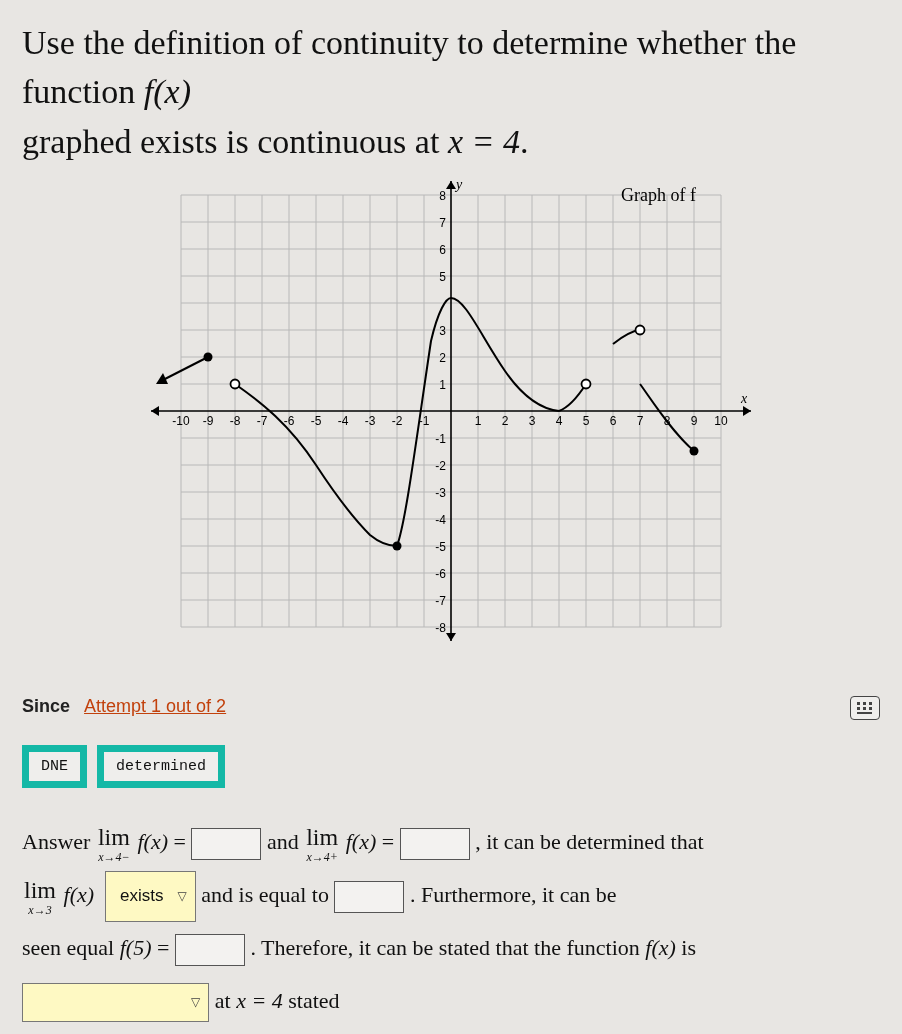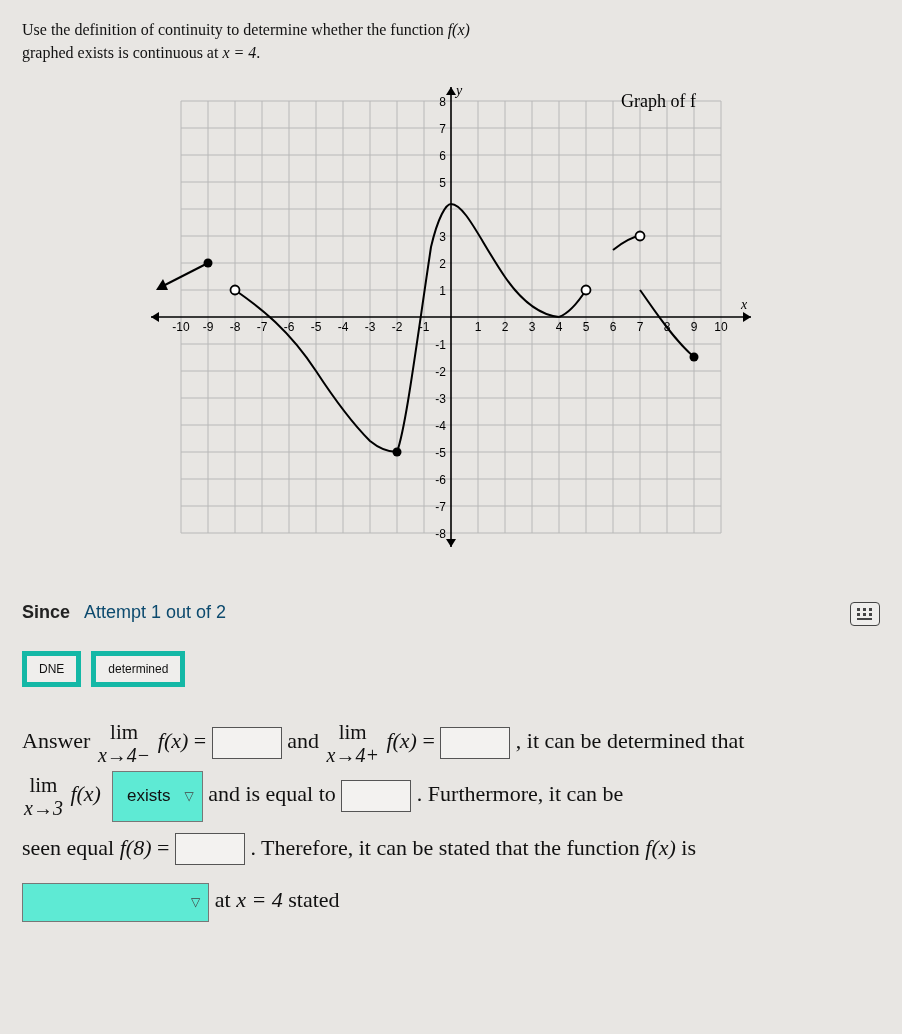--- a/index.html
+++ b/index.html
@@ -5,23 +5,23 @@
   * { box-sizing: border-box; }
   body {
     margin: 0;
     padding: 18px 22px;
     font-family: Georgia, 'Times New Roman', serif;
     background: #e8e6e3;
     color: #111;
     width: 902px;
   }
   .question {
-    font-size: 16px;
+    font-size: 34px;
     line-height: 1.45;
-    margin-bottom: 18px;
+    margin-bottom: 10px;
   }
   .mathit { font-style: italic; font-family: 'Times New Roman', serif; }
   .graph-wrap {
     display: flex;
     justify-content: center;
     margin: 10px 0 50px 0;
   }
   svg.graph { background: transparent; }
   .grid-line { stroke: #b8b8b8; stroke-width: 1; }
   .axis-line { stroke: #000; stroke-width: 1.6; }
@@ -30,39 +30,39 @@
   .graph-title { font: 18px 'Times New Roman', serif; fill: #000; }
   .curve { stroke: #000; stroke-width: 2; fill: none; }
   .dot-fill { fill: #000; }
   .dot-open { fill: #fff; stroke: #000; stroke-width: 1.8; }
   .answer-header {
     font-family: Arial, sans-serif;
     font-size: 18px;
     margin: 40px 0 28px 0;
   }
   .answer-header b { font-weight: bold; color: #222; margin-right: 10px; }
-  .answer-header span { color: #0c4a6e; }
+  .answer-header span { color: #c2410c; text-decoration: underline; }
   .keypad-icon {
     float: right;
     width: 30px; height: 24px;
     border: 1.5px solid #444;
     border-radius: 4px;
     display: inline-flex;
     align-items: center; justify-content: center;
     cursor: pointer;
     background: #efeeec;
   }
   .keypad-icon svg { display:block; }
   .chip-row { margin-bottom: 28px; }
   .chip {
     display: inline-block;
-    border: 5px solid #14b8a6;
+    border: 7px solid #14b8a6;
     padding: 6px 12px;
-    font-family: Liberation Sans, sans-serif;
-    font-size: 12px;
+    font-family: Liberation Mono, monospace;
+    font-size: 15px;
     background: #efeeec;
     margin-right: 6px;
     cursor: pointer;
   }
   .answer-body {
     font-size: 22px;
     line-height: 2.4;
     font-family: 'Times New Roman', serif;
   }
   .blank {
@@ -70,41 +70,41 @@
     min-width: 70px;
     height: 32px;
     border: 1.5px solid #555;
     background: #f3f2f0;
     vertical-align: middle;
   }
   .dropdown {
     display: inline-flex;
     align-items: center;
     border: 1.5px solid #777;
-    background: #5eead4;
+    background: #fef9c3;
     padding: 4px 8px 4px 14px;
     font-family: Arial, sans-serif;
     font-size: 17px;
     vertical-align: middle;
     cursor: pointer;
   }
   .dropdown .chev {
     margin-left: 14px;
     font-size: 12px;
     color: #444;
   }
   .lim {
     display: inline-block;
     vertical-align: middle;
     text-align: center;
     line-height: 1;
     margin: 0 2px;
   }
-  .lim .top { font-size: 21px; }
-  .lim .bot { font-size: 20px; display:block; margin-top:2px;}
+  .lim .top { font-size: 24px; }
+  .lim .bot { font-size: 12px; display:block; margin-top:2px;}
 </style>
 </head>
 <body>
 
 <div class="question">
   <span>Use the definition of continuity to determine whether the function </span><span class="mathit">f(x)</span>
   <br>
   <span>graphed exists is continuous at </span><span class="mathit">x = 4</span><span>.</span>
 </div>
 
@@ -275,21 +275,21 @@
   <span class="mathit">f(x)</span>&nbsp;
   <span class="dropdown">
     <span>exists</span>
     <span class="chev">▽</span>
   </span>
   <span> and is equal to </span>
   <span class="blank"></span>
   <span>. Furthermore, it can be</span>
   <br>
   <span>seen equal </span>
-  <span class="mathit">f(8)</span>
+  <span class="mathit">f(5)</span>
   <span> = </span>
   <span class="blank"></span>
   <span>. Therefore, it can be stated that the function </span>
   <span class="mathit">f(x)</span>
   <span> is</span>
   <br>
   <span class="dropdown">
     <span style="min-width:140px;display:inline-block"></span>
     <span class="chev">▽</span>
   </span>

